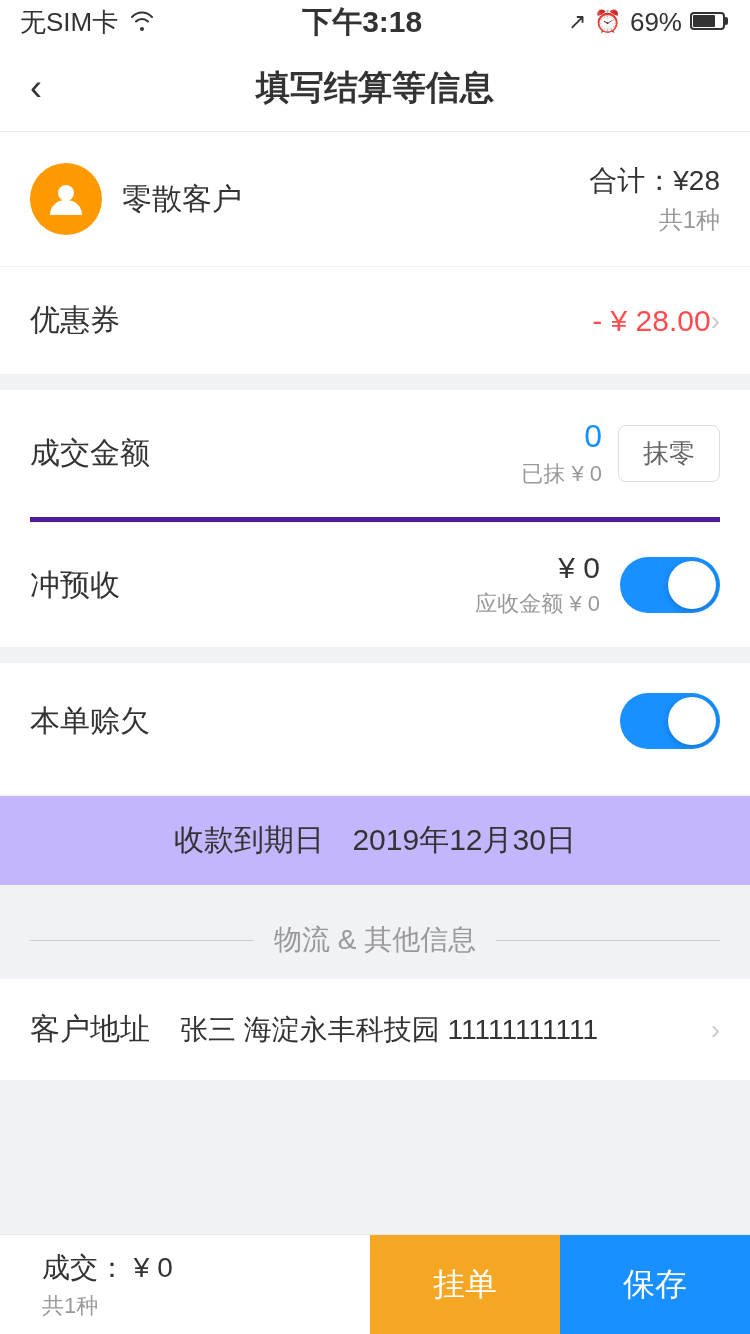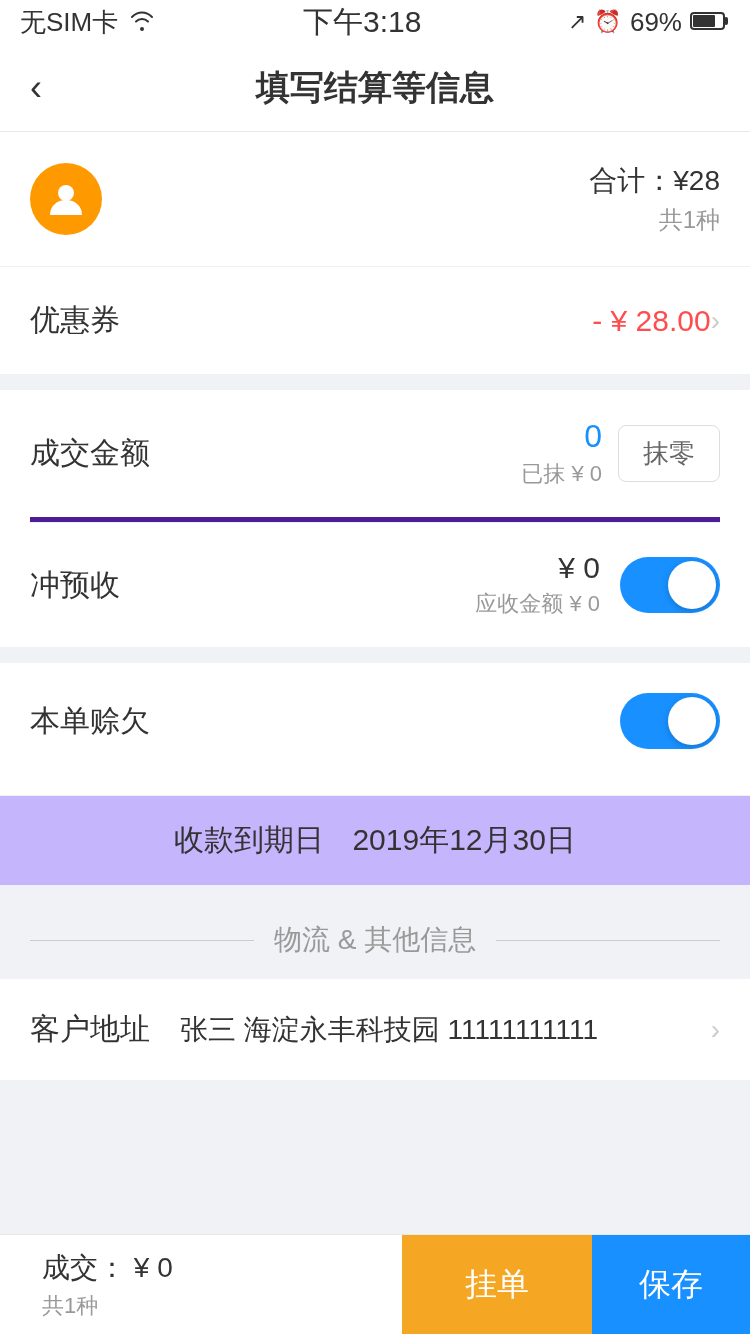--- a/index.html
+++ b/index.html
@@ -20,21 +20,21 @@
       height: 44px;
       background: #fff;
       display: flex;
       align-items: center;
       justify-content: space-between;
       padding: 0 20px;
       font-size: 26px;
       font-weight: 500;
     }
     .status-left { display: flex; align-items: center; gap: 10px; }
-    .status-center { font-size: 30px; font-weight: 400; }
+    .status-center { font-size: 30px; font-weight: 700; }
     .status-right { display: flex; align-items: center; gap: 8px; font-size: 26px; }
 
     
     .nav-bar {
       width: 750px;
       height: 88px;
       background: #fff;
       display: flex;
       align-items: center;
       justify-content: center;
@@ -229,21 +229,21 @@
       background: #f5a623;
       display: flex;
       align-items: center;
       justify-content: center;
       font-size: 32px;
       color: #fff;
       font-weight: 500;
       cursor: pointer;
     }
     .btn-save {
-      width: 158px;
+      width: 190px;
       background: #1890ff;
       display: flex;
       align-items: center;
       justify-content: center;
       font-size: 32px;
       color: #fff;
       font-weight: 500;
       cursor: pointer;
     }
   </style>
@@ -283,20 +283,21 @@
 
 <div class="section">
   <div class="customer-row">
     <div class="customer-left">
       <div class="avatar">
         <svg viewBox="0 0 44 44" fill="white">
           <circle cx="22" cy="16" r="8"></circle>
           <path d="M6 38c0-9 7-15 16-15s16 6 16 15" fill="white"></path>
         </svg>
       </div>
+      <span class="customer-name">零散客户</span>
     </div>
     <div class="customer-right">
       <div class="total-amount">合计：¥28</div>
       <div class="total-count">共1种</div>
     </div>
   </div>
 
   <div class="coupon-row">
     <span class="coupon-label">优惠券</span>
     <div class="coupon-right">

